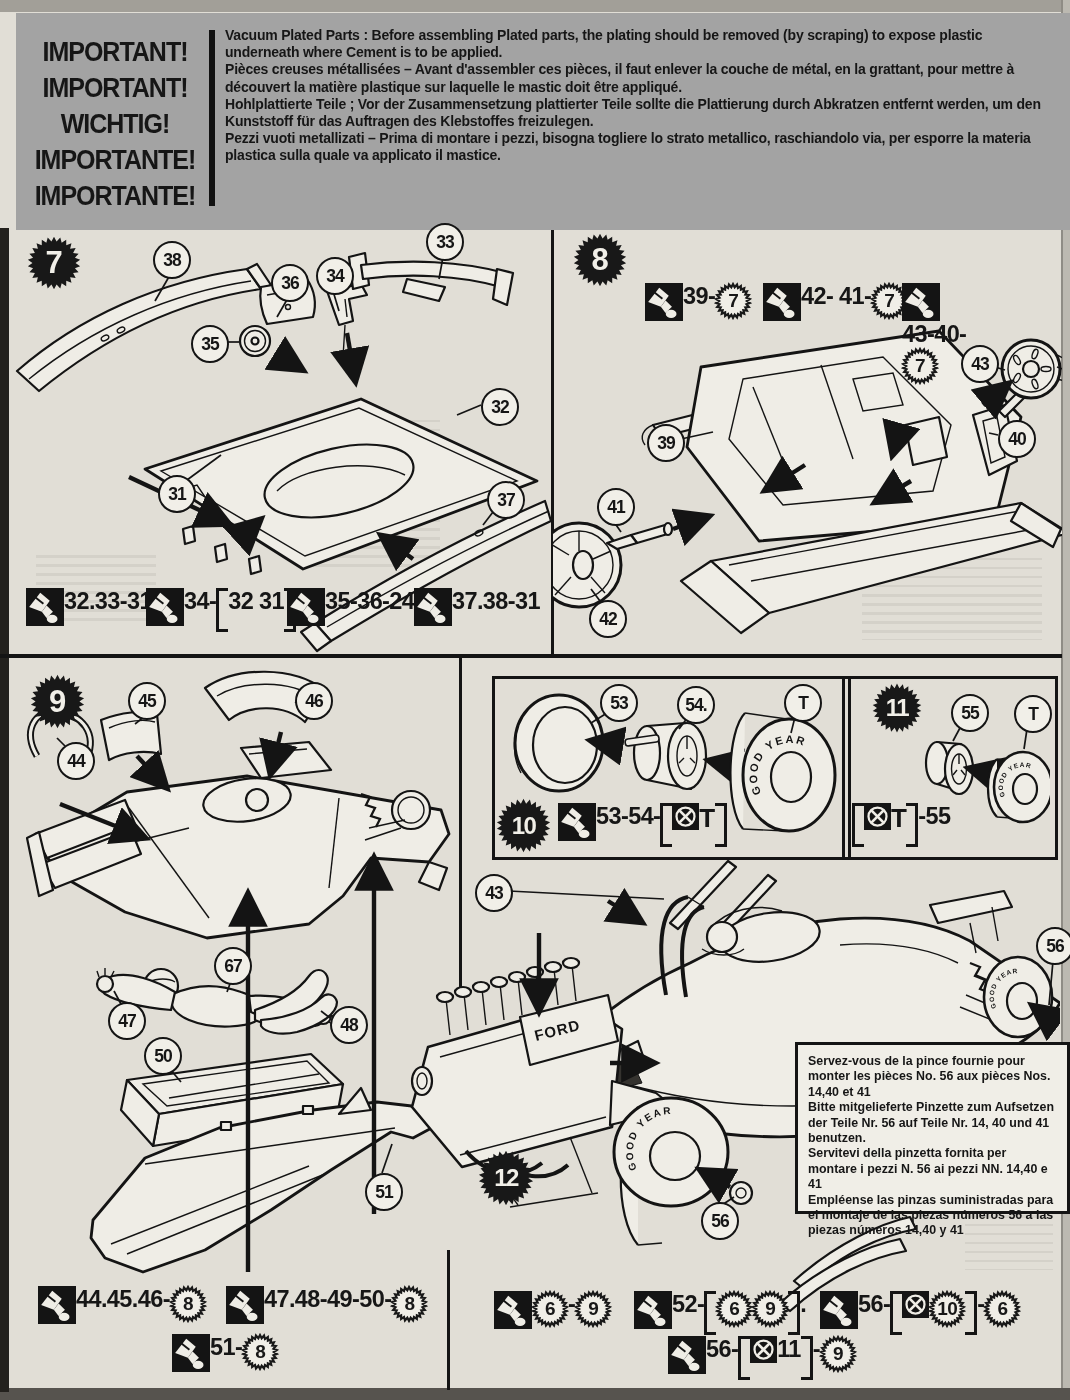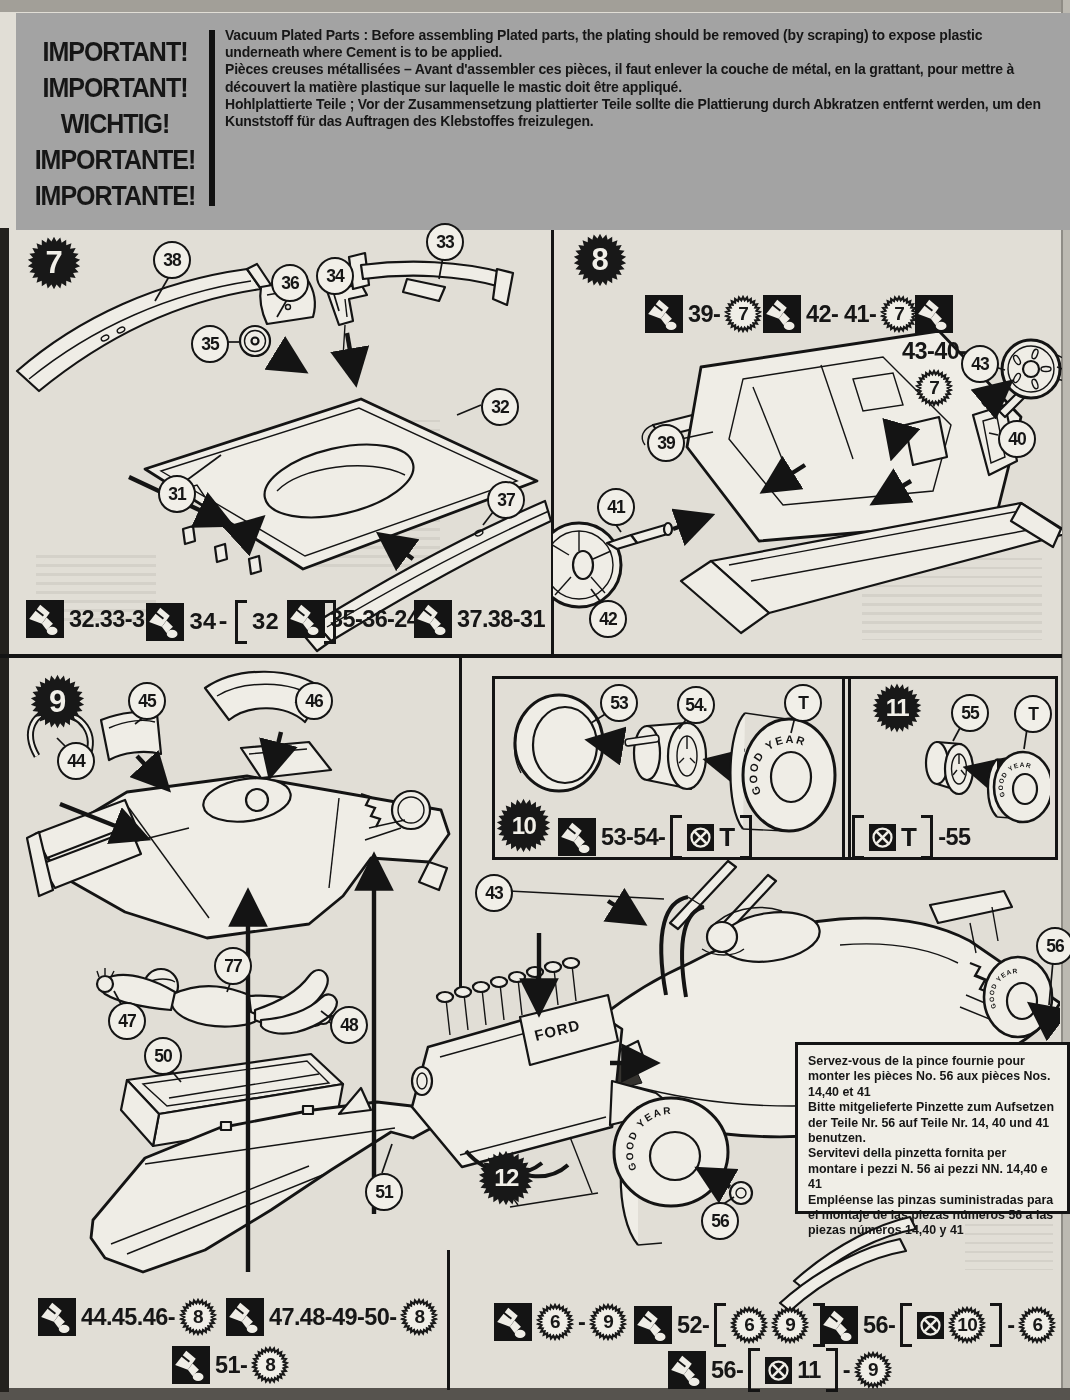--- a/index.html
+++ b/index.html
@@ -34,22 +34,22 @@
   .sf{fill:#181818;}
   .so{fill:#f0eee7;stroke:#181818;stroke-width:6;}
   .bn{position:absolute;inset:0;display:flex;align-items:center;justify-content:center;font-weight:800;color:#f1efe8;font-size:31px;}
   .bn.two{font-size:24px;letter-spacing:-1.5px;}
   .bn.dark{color:#181818;font-size:19px;}
   .iburst{position:relative;width:36px;height:36px;display:inline-block;flex:none;}
   
   .callout{position:absolute;width:34px;height:34px;border-radius:50%;border:2.6px solid #141414;background:#f1efe8;
     display:flex;align-items:center;justify-content:center;font-size:17.5px;font-weight:700;z-index:7;letter-spacing:-1px;}
   
-  .instr{position:absolute;display:flex;align-items:center;gap:5px;font-size:23.5px;font-weight:700;
-    letter-spacing:-0.6px;white-space:nowrap;z-index:8;margin-top:12px;}
+  .instr{position:absolute;display:flex;align-items:flex-start;font-size:23.5px;font-weight:700;
+    letter-spacing:-0.6px;white-space:nowrap;z-index:8;}
   .glue{width:38px;height:38px;flex:none;position:relative;}
   .glue svg{display:block;width:100%;height:100%;}
   .noglue{width:27px;height:27px;flex:none;position:relative;}
   .noglue svg{display:block;width:100%;height:100%;}
   .brk{display:inline-block;width:9px;height:38px;flex:none;}
   .brk.l{border:3.5px solid #141414;border-right:none;}
   .brk.r{border:3.5px solid #141414;border-left:none;}
   .tchar{font-size:26px;font-weight:800;}
   
   svg.art{position:absolute;overflow:hidden;z-index:2;}
@@ -93,20 +93,21 @@
       <div>IMPORTANT!</div>
       <div>WICHTIG!</div>
       <div>IMPORTANTE!</div>
       <div>IMPORTANTE!</div>
     </div>
     <div class="impdiv"></div>
     <div class="imptext">
       <p>Vacuum Plated Parts : Before assembling Plated parts, the plating should be removed (by scraping) to expose plastic underneath where Cement is to be applied.</p>
       <p>Pièces creuses métallisées – Avant d'assembler ces pièces, il faut enlever la couche de métal, en la grattant, pour mettre à découvert la matière plastique sur laquelle le mastic doit être appliqué.</p>
       <p>Hohlplattierte Teile ; Vor der Zusammensetzung plattierter Teile sollte die Plattierung durch Abkratzen entfernt werden, um den Kunststoff für das Auftragen des Klebstoffes freizulegen.</p>
+      <p>Pezzi vuoti metallizati – Prima di montare i pezzi, bisogna togliere lo strato metallico, raschiandolo via, per esporre la materia plastica sulla quale va applicato il mastice.</p>
     </div>
   </div>
 
   <svg class="art" style="left:9px;top:229px;" width="542" height="425" viewBox="0 0 542 425">
     <defs>
         <marker id="ah7" markerWidth="9" markerHeight="9" refX="7" refY="4.5" orient="auto">
           <path d="M0,0L9,4.5L0,9Z" fill="#141414"></path>
         </marker>
       </defs>
     <path class="pt" d="M8,142 C70,88 150,52 238,40 L252,60 C168,72 96,108 30,162 Z"></path>
@@ -465,21 +466,21 @@
 
   <div class="callout" style="left:961px;top:345px;">43</div>
   <div class="callout" style="left:998px;top:420px;">40</div>
   <div class="callout" style="left:647px;top:424px;">39</div>
   <div class="callout" style="left:597px;top:488px;">41</div>
   <div class="callout" style="left:589px;top:600px;">42</div>
 
   <div class="callout" style="left:128px;top:682px;">45</div>
   <div class="callout" style="left:295px;top:682px;">46</div>
   <div class="callout" style="left:57px;top:742px;">44</div>
-  <div class="callout" style="left:214px;top:947px;">77</div>
+  <div class="callout" style="left:214px;top:947px;">67</div>
   <div class="callout" style="left:108px;top:1002px;">47</div>
   <div class="callout" style="left:330px;top:1006px;">48</div>
   <div class="callout" style="left:144px;top:1037px;">50</div>
   <div class="callout" style="left:365px;top:1173px;">51</div>
 
   <div class="callout" style="left:600px;top:684px;">53</div>
   <div class="callout" style="left:677px;top:686px;">54.</div>
   <div class="callout" style="left:784px;top:684px;">T</div>
   <div class="callout" style="left:951px;top:694px;">55</div>
   <div class="callout" style="left:1014px;top:695px;">T</div>
@@ -493,21 +494,21 @@
         <svg viewBox="0 0 24 24">
           <rect width="24" height="24" fill="#141414"></rect>
           <path d="M2,12 L9,3 L15,8 L10,15 Z" fill="#efede6"></path>
           <path d="M10,15 L13,11 L17,15 L13,19 Z" fill="#efede6"></path>
           <ellipse cx="16.5" cy="19.5" rx="3.4" ry="2.6" fill="#efede6"></ellipse>
           <line x1="6" y1="6" x2="11" y2="10" stroke="#141414" stroke-width="1.2"></line>
         </svg>
       </span>
     <span>32.33-31</span>
   </div>
-  <div class="instr" style="left:146px;top:588px;font-family:Liberation Mono, monospace;">
+  <div class="instr" style="left:146px;top:588px;">
     <span class="glue">
         <svg viewBox="0 0 24 24">
           <rect width="24" height="24" fill="#141414"></rect>
           <path d="M2,12 L9,3 L15,8 L10,15 Z" fill="#efede6"></path>
           <path d="M10,15 L13,11 L17,15 L13,19 Z" fill="#efede6"></path>
           <ellipse cx="16.5" cy="19.5" rx="3.4" ry="2.6" fill="#efede6"></ellipse>
           <line x1="6" y1="6" x2="11" y2="10" stroke="#141414" stroke-width="1.2"></line>
         </svg>
       </span>
     <span>34-</span>

